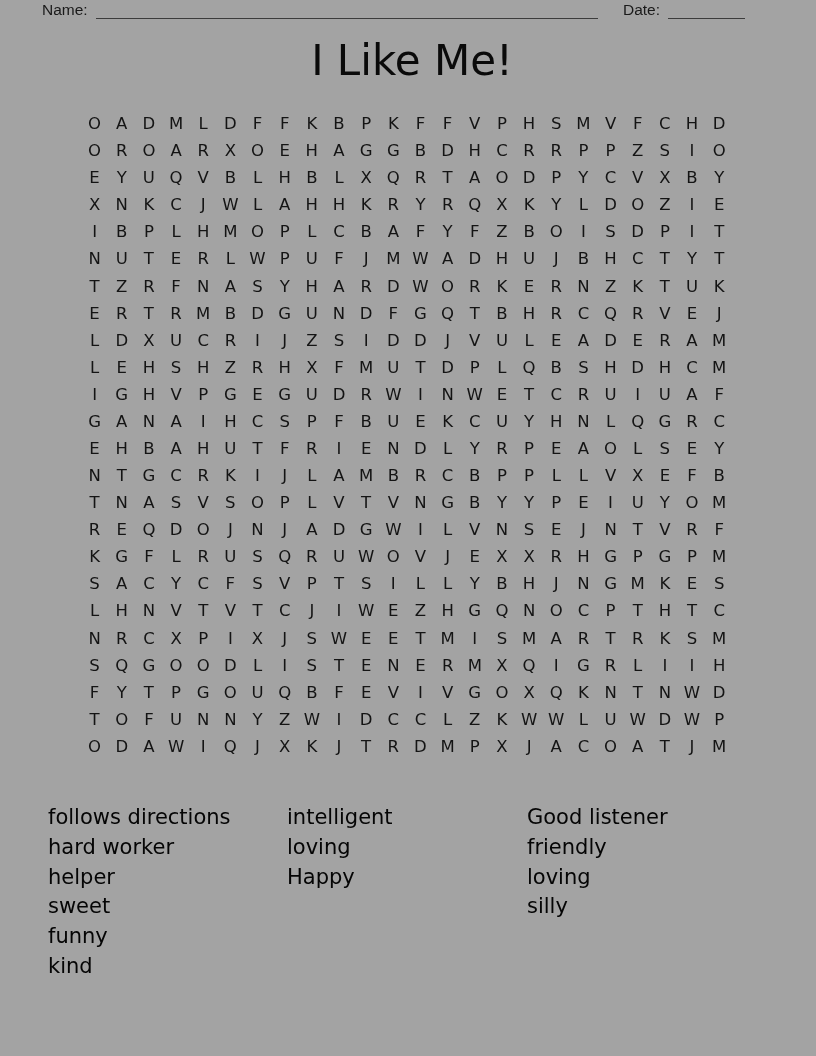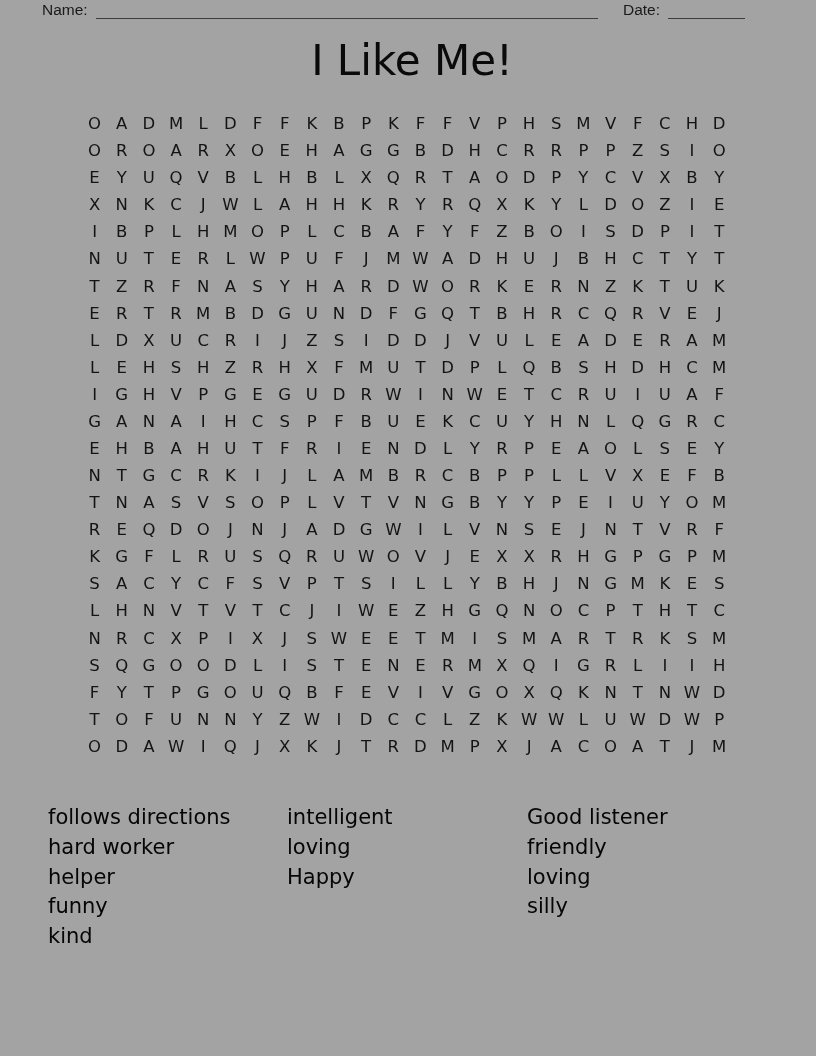--- a/index.html
+++ b/index.html
@@ -678,20 +678,21 @@
       <span class="cell">T</span>
       <span class="cell">J</span>
       <span class="cell">M</span>
     </div>
 
   <div class="words">
     <div class="word-col word-col-1">
         <div class="word-item">follows directions</div>
         <div class="word-item">hard worker</div>
         <div class="word-item">helper</div>
+        <div class="word-item">sweet</div>
         <div class="word-item">funny</div>
         <div class="word-item">kind</div>
       </div>
     <div class="word-col word-col-2">
         <div class="word-item">intelligent</div>
         <div class="word-item">loving</div>
         <div class="word-item">Happy</div>
       </div>
     <div class="word-col word-col-3">
         <div class="word-item">Good listener</div>

